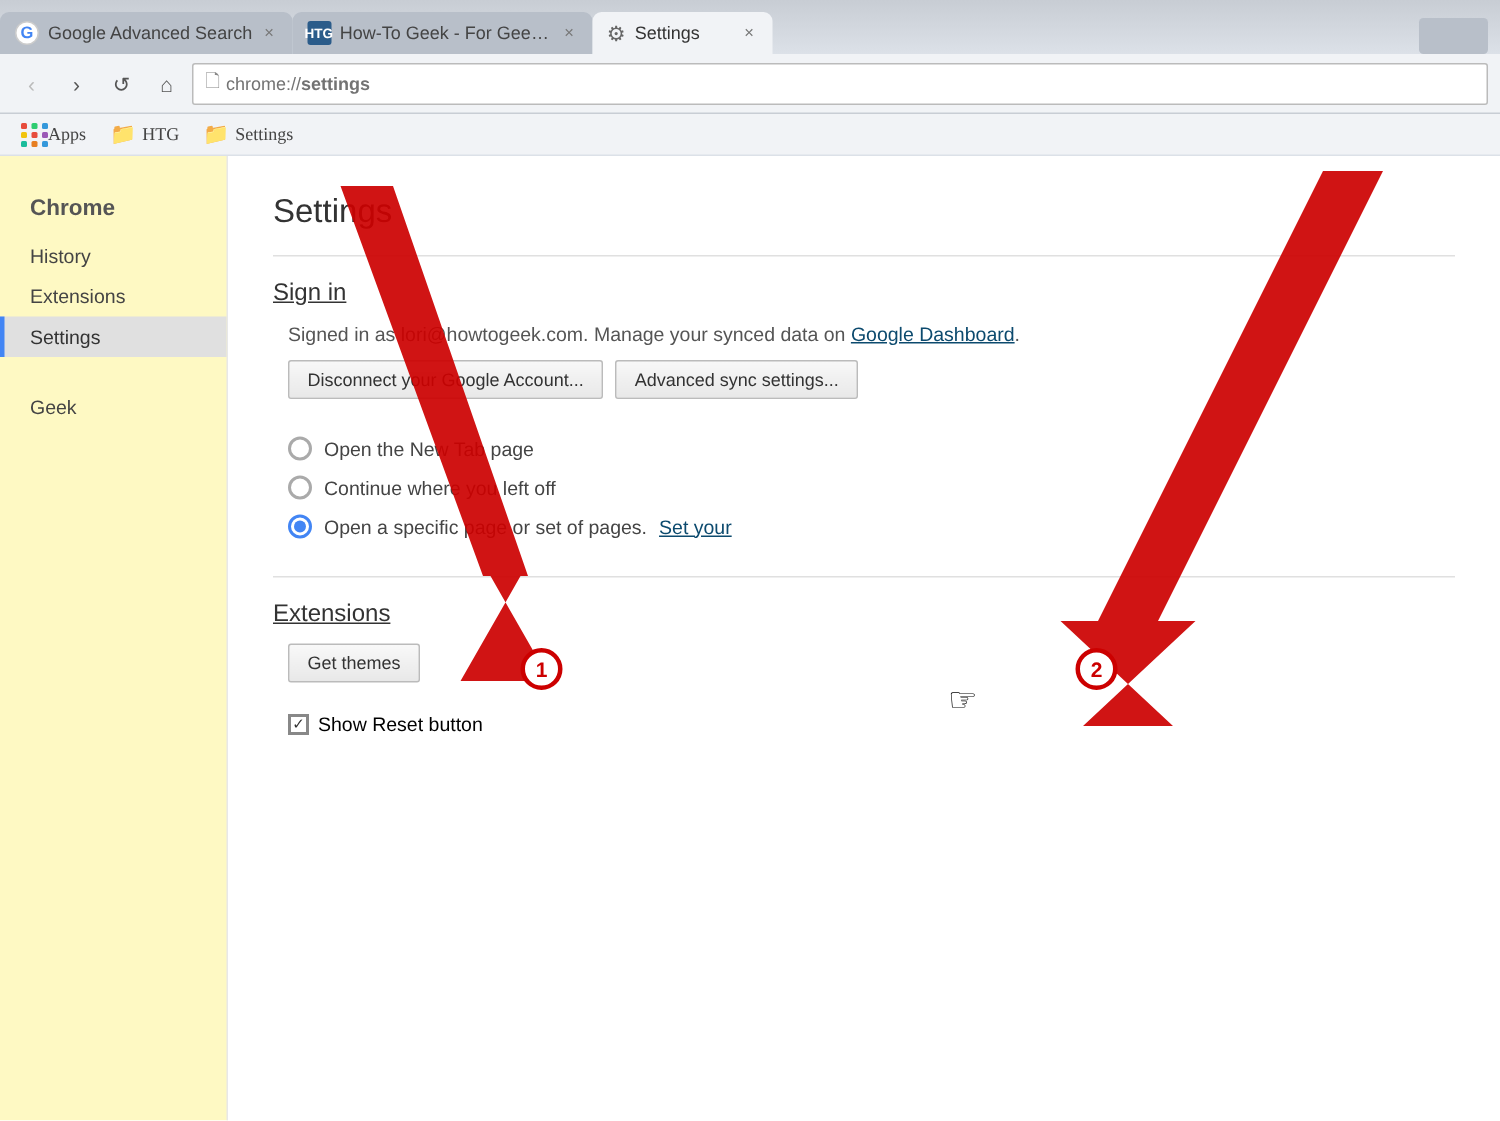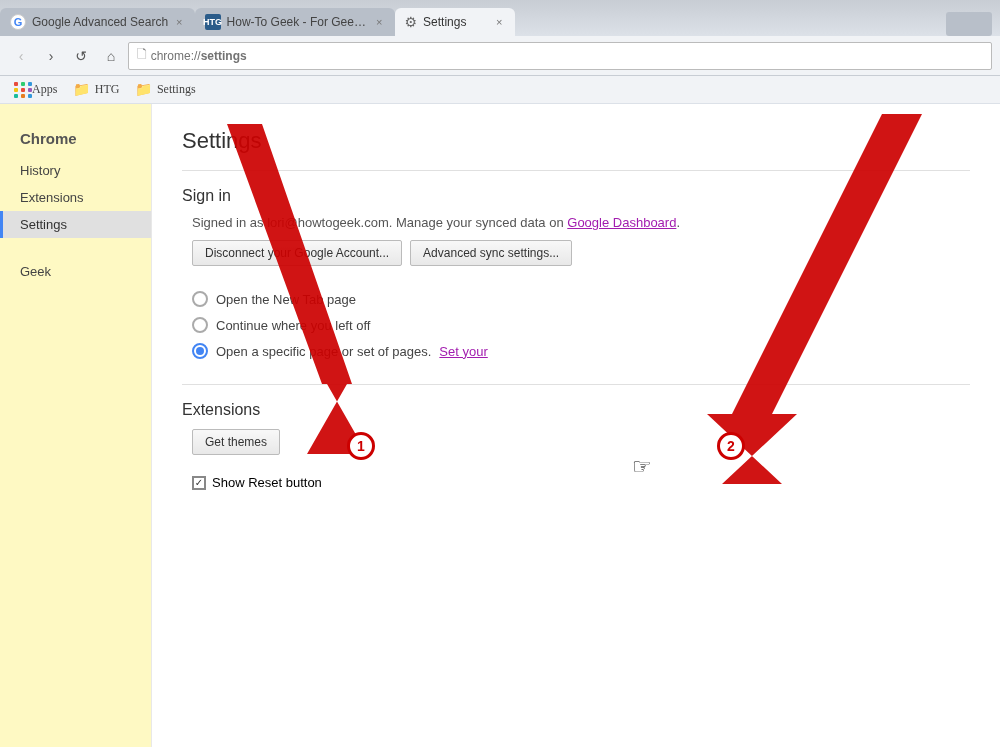--- a/index.html
+++ b/index.html
@@ -181,28 +181,29 @@
       border-top: 1px solid #e0e0e0;
       margin-bottom: 16px;
     }
 
     
     .section-heading {
       font-size: 16px;
       font-weight: normal;
       color: #333;
       margin-bottom: 10px;
+      text-decoration: underline;
     }
     .signed-in-text {
       font-size: 13px;
       color: #555;
       margin-bottom: 10px;
       padding-left: 10px;
     }
-    .link-blue { color: #a21caf; text-decoration: underline; cursor: pointer; }
+    .link-blue { color: #0c4a6e; text-decoration: underline; cursor: pointer; }
     .button-row {
       display: flex;
       gap: 8px;
       margin-bottom: 20px;
       padding-left: 10px;
     }
     .chrome-button {
       padding: 5px 12px;
       background: linear-gradient(to bottom, #f8f8f8, #e8e8e8);
       border: 1px solid #bbb;

